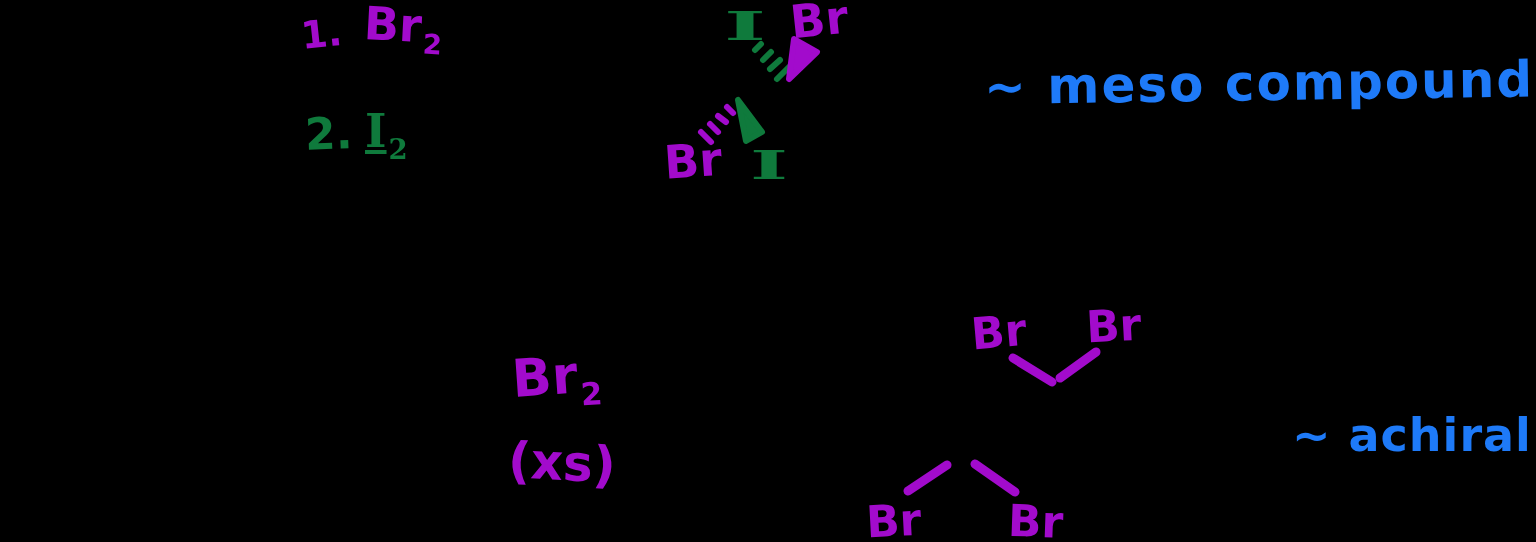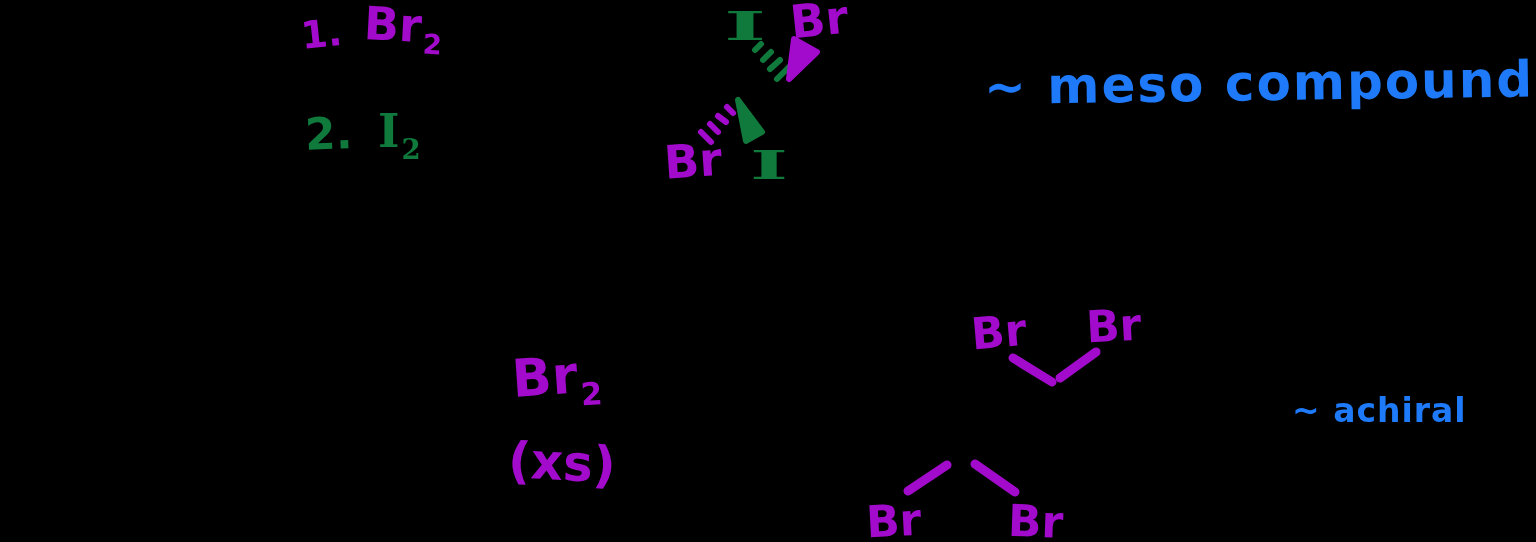--- a/index.html
+++ b/index.html
@@ -33,21 +33,21 @@
 </style>
 </head>
 <body>
 
 <div class="canvas">
 
   <div class="txt purple" style="left:301px;top:15px;font-size:38px;transform:rotate(-6deg);">1.</div>
   <div class="txt purple" style="left:364px;top:2px;font-size:46px;transform:rotate(3deg);"><span>Br</span><span class="sub">2</span></div>
 
   <div class="txt green" style="left:305px;top:112px;font-size:44px;transform:rotate(-2deg);">2.</div>
-  <div class="txt green serif" style="left:378px;top:108px;font-size:46px;"><span>I</span><span class="sub">2</span></div>
+  <div class="txt green serif" style="left:365px;top:108px;font-size:46px;text-decoration:underline;"><span>I</span><span class="sub">2</span></div>
 
   <svg style="left:650px;top:0;" width="240" height="200" viewBox="0 0 240 200">
 
     <text x="74" y="40" font-size="40" class="serif fill-green" textLength="42" lengthAdjust="spacingAndGlyphs">I</text>
 
     <text x="140" y="36" font-size="46" class="fill-purple" transform="rotate(-6 165 18)">Br</text>
 
     <g class="stroke-green" stroke-width="6" stroke-linecap="round">
       <line x1="105" y1="50" x2="111" y2="44"></line>
       <line x1="113" y1="60" x2="121" y2="52"></line>
@@ -90,15 +90,15 @@
     <g class="stroke-purple" stroke-width="9" stroke-linecap="round">
       <line x1="97" y1="175" x2="58" y2="201"></line>
       <line x1="125" y1="174" x2="165" y2="202"></line>
     </g>
 
     <text x="16" y="246" font-size="44" class="fill-purple" transform="rotate(-3 45 230)">Br</text>
 
     <text x="158" y="247" font-size="44" class="fill-purple" transform="rotate(2 190 230)">Br</text>
   </svg>
 
-  <div class="txt blue" style="left:1292px;top:394px;font-size:33px;letter-spacing:1px;">~ achiral</div>
+  <div class="txt blue" style="left:1292px;top:412px;font-size:46px;letter-spacing:1px;">~ achiral</div>
 
 </div>
 
 </body></html>

